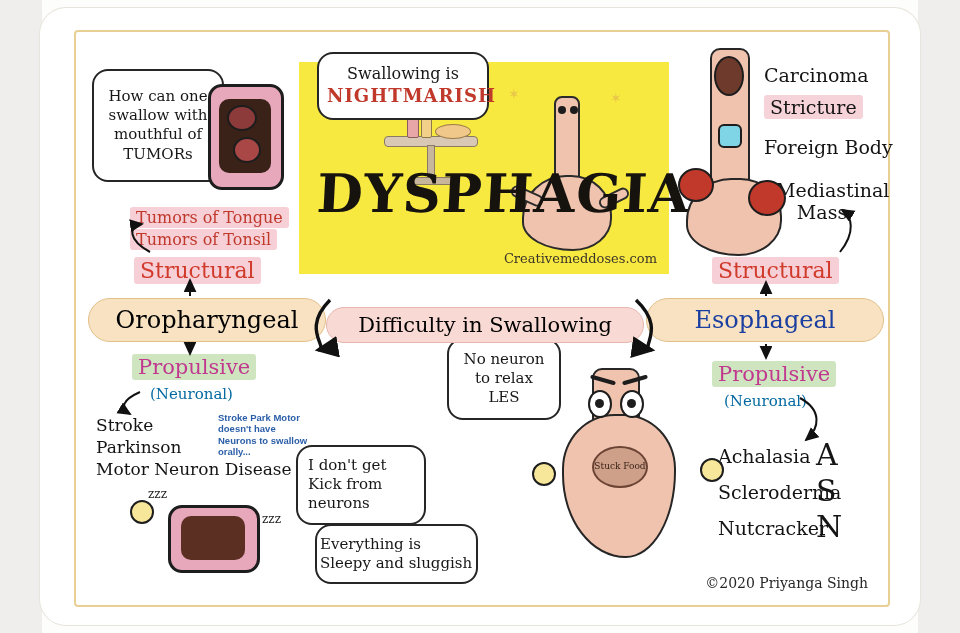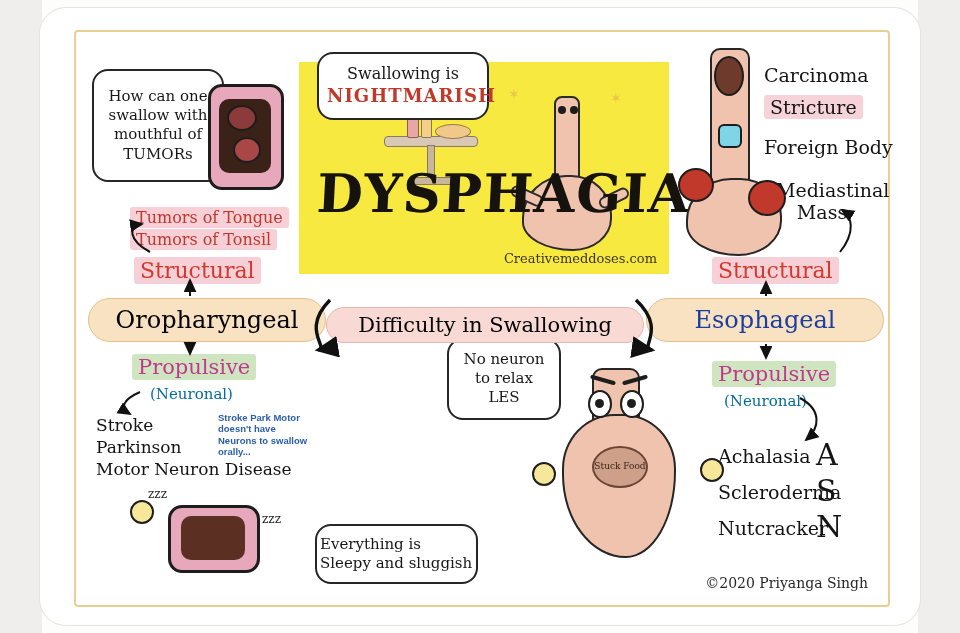--- a/index.html
+++ b/index.html
@@ -266,20 +266,23 @@
 
   <div class="bubble b-swallow">
     <div>Swallowing is</div>
     <div class="b-nightmare">NIGHTMARISH</div>
   </div>
 
   <div class="bubble b-les">
     <span>No neuron to relax LES</span>
   </div>
 
+  <div class="bubble b-kick">
+    <span>I don't get Kick from neurons</span>
+  </div>
 
   <div class="bubble b-sleepy">
     <span>Everything is Sleepy and sluggish</span>
   </div>
 
   <div class="pill pill-difficulty">
     <span>Difficulty in Swallowing</span>
   </div>
   <div class="pill pill-oro">
     <span>Oropharyngeal</span>

